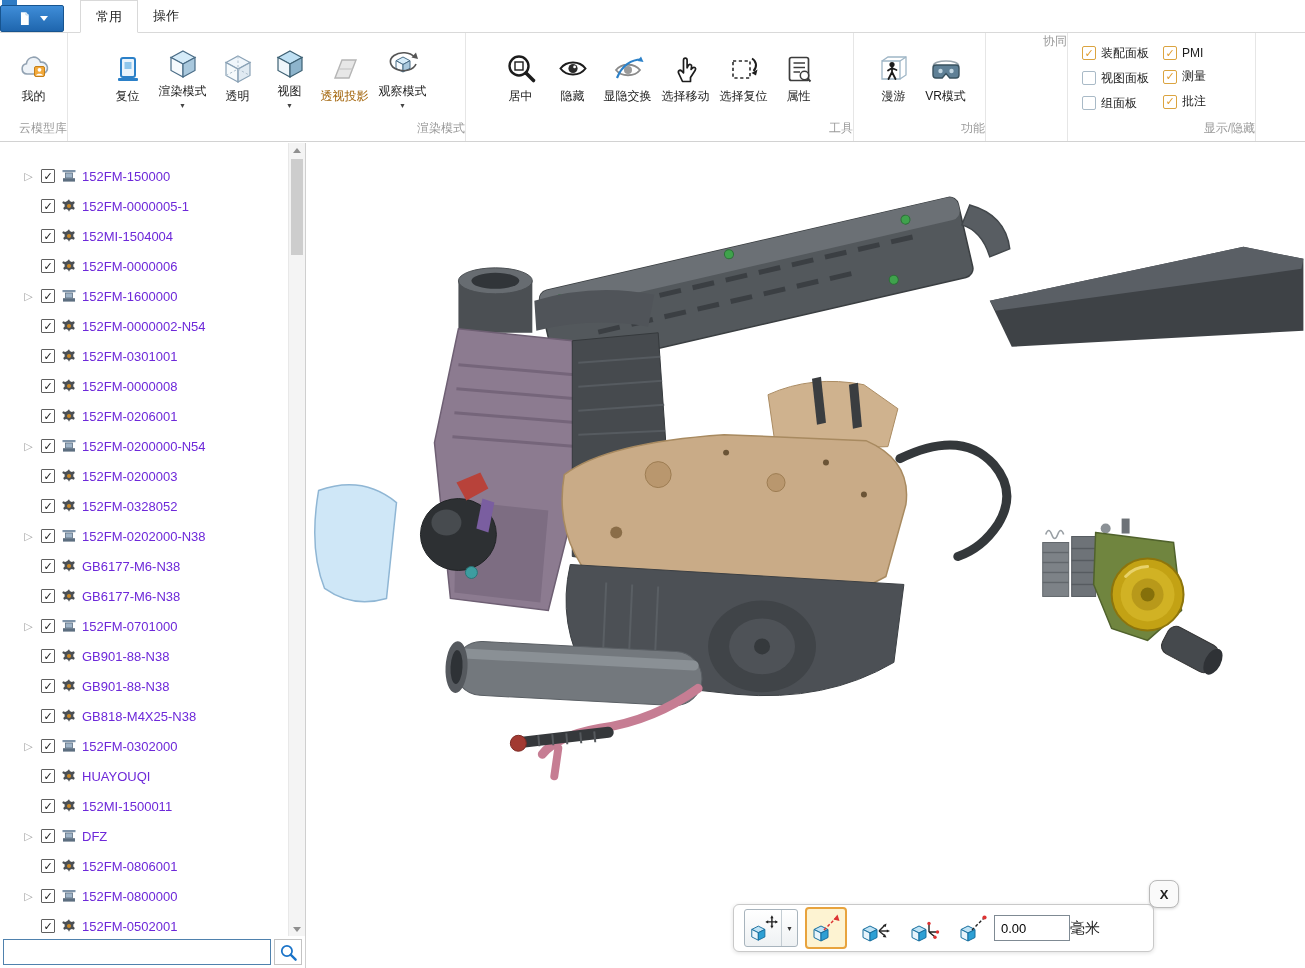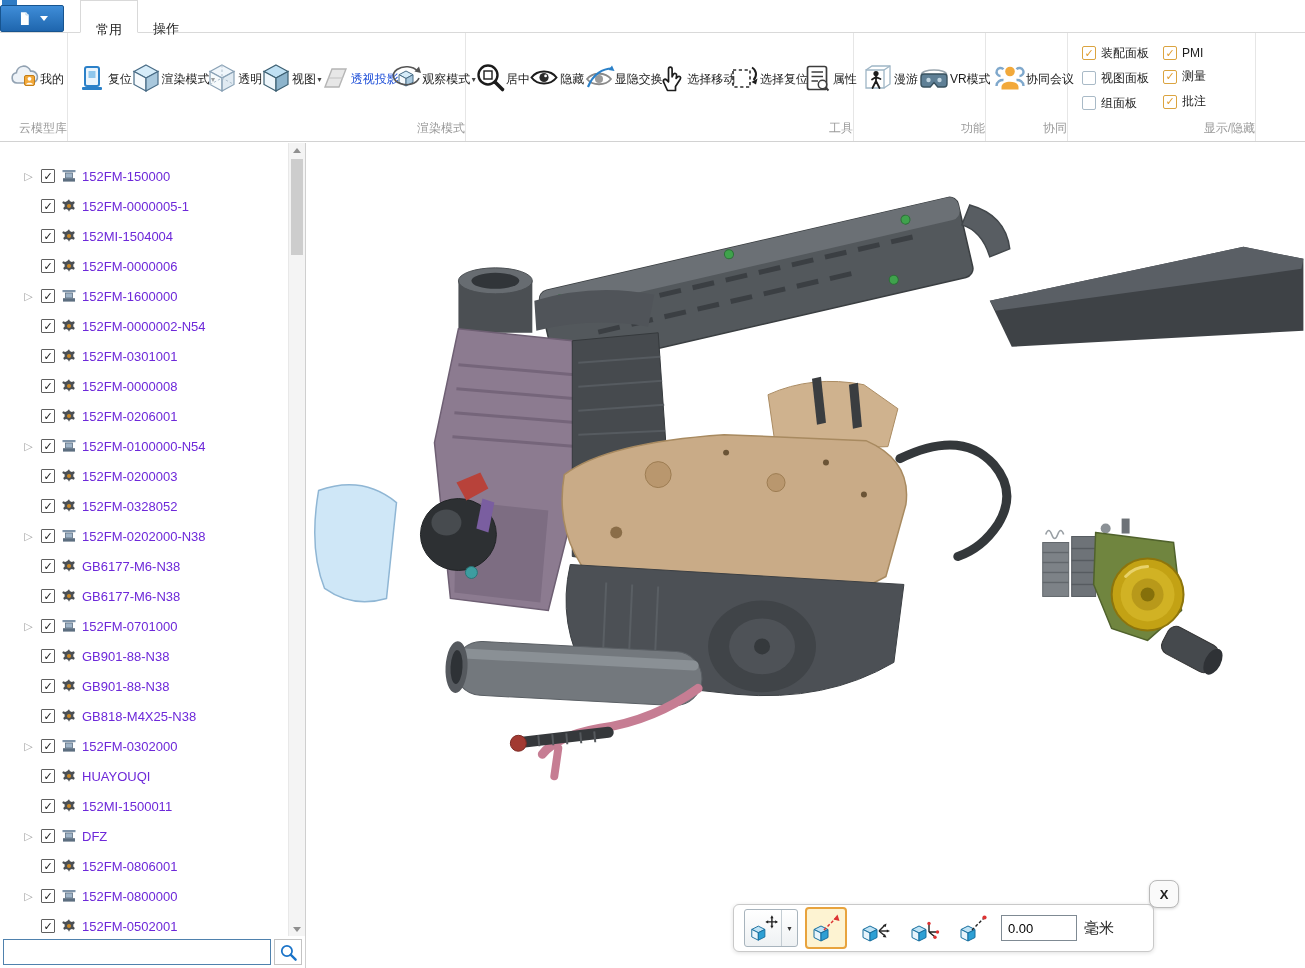--- a/index.html
+++ b/index.html
@@ -6,37 +6,37 @@
   html,body{width:1305px;height:968px;background:#fff;overflow:hidden;position:relative;
     font-family:"Liberation Sans","DejaVu Sans",sans-serif;color:#1c1c1c;}
   
   .tabbar{position:absolute;left:0;top:0;width:100%;height:33px;background:#fff;border-bottom:1px solid #d9d9d9;z-index:5}
   .app-corner{position:absolute;left:2px;top:0;width:15px;height:9px;background:#2e7bc4;border-radius:0 0 2px 2px}
   .file-btn{position:absolute;left:0;top:5px;width:64px;height:27px;border-radius:2px;
     background:linear-gradient(#3f8dd8,#1f66ae);border:1px solid #17548f;display:flex;align-items:center;justify-content:center;gap:7px;cursor:pointer}
   .file-btn svg{width:17px;height:17px}
   .file-caret{width:0;height:0;border-left:4px solid transparent;border-right:4px solid transparent;border-top:5px solid #fff}
   .tabs{position:absolute;left:80px;top:0;height:33px;display:flex}
-  .tab{height:33px;line-height:31px;padding:13px 15px;font-size:13px;cursor:pointer;color:#222}
+  .tab{height:33px;line-height:31px;padding:0 15px;font-size:13px;cursor:pointer;color:#222}
   .tab.active{background:#fff;border:1px solid #d9d9d9;border-bottom:1px solid #fff;margin-bottom:-1px}
   
   .ribbon{position:absolute;left:0;top:33px;width:100%;height:109px;background:#fff;border-bottom:1px solid #d2d2d2;display:flex}
   .rgroup{height:100%;border-right:1px solid #e6e6e6;display:flex;flex-direction:column}
   .rgroup:nth-child(1){width:68px}.rgroup:nth-child(2){width:398px}.rgroup:nth-child(3){width:388px}
   .rgroup:nth-child(4){width:132px}.rgroup:nth-child(5){width:82px}.rgroup:nth-child(6){width:188px}
   .ritems{flex:1;display:flex;align-items:center;justify-content:center;gap:2px;padding:3px 4px 0}
   .ritems.checkcols{justify-content:flex-start;gap:14px;padding-left:14px}
   .glabel{height:21px;text-align:right;font-size:12px;color:#9b9b9b}
-  .rbtn{display:flex;flex-direction:row;align-items:center;min-width:50px;padding:2px 4px;border-radius:3px;cursor:pointer}
+  .rbtn{display:flex;flex-direction:column;align-items:center;min-width:50px;padding:2px 4px;border-radius:3px;cursor:pointer}
   .rbtn .icon{width:34px;height:34px;display:flex;align-items:center;justify-content:center}
   .rbtn .icon svg{width:32px;height:32px}
   .rlabel{font-size:12px;margin-top:2px;white-space:nowrap}
   .caret{font-size:7px;color:#444;line-height:7px;margin-top:2px}
   .rbtn.disabled{cursor:default}
-  .rbtn.disabled .rlabel{color:#1d4ed8}
+  .rbtn.disabled .rlabel{color:#a16207}
   .ccol{display:flex;flex-direction:column;gap:8px}
   .crow{display:flex;align-items:center;gap:5px;font-size:12px;cursor:pointer}
   .cbox{width:14px;height:14px;border:1px solid #a9bac7;border-radius:2px;background:#fff;display:flex;
     align-items:center;justify-content:center;font-size:11px;font-weight:bold;color:#e09b2d}
   .cbox.on{border-color:#dba440}
   
   .sidebar{position:absolute;left:0;top:143px;width:306px;bottom:0;background:#fff;border-right:1px solid #cfcfcf}
   .tree{position:absolute;left:0;top:0;right:17px;bottom:32px;overflow:hidden;padding-top:18px}
   .trow{height:30px;display:flex;align-items:center;padding-left:20px;gap:4px;font-size:13px;cursor:default;white-space:nowrap}
   .exp{width:17px;text-align:center;color:#a3a3a3;font-size:11px}
@@ -53,21 +53,21 @@
   .vthumb{position:absolute;left:2px;right:2px;top:16px;height:96px;background:#cdcdcd;cursor:pointer}
   .search-row{position:absolute;left:0;bottom:0;right:0;height:32px;display:flex;align-items:center;gap:3px;padding:2px 3px}
   .search-input{flex:1;height:26px;border:1px solid #4f81ad;font-size:13px;padding:0 6px;font-family:inherit;outline:none}
   .search-btn{width:28px;height:26px;background:#fff;border:1px solid #c3c3c3;display:flex;align-items:center;justify-content:center;cursor:pointer}
   .search-btn svg{width:19px;height:19px}
   
   .viewport{position:absolute;left:306px;top:143px;right:0;bottom:0;background:#fff}
   .viewport>svg.scene{position:absolute;left:0;top:0;width:100%;height:100%}
   
   .xform{position:absolute;left:427px;top:761px;width:421px;height:48px;background:#fff;border:1px solid #c9c9c9;border-radius:6px;
-    box-shadow:0 1px 4px rgba(0,0,0,.13);display:flex;align-items:center;gap:7px;padding:0 10px;z-index:6}
+    box-shadow:0 1px 4px rgba(0,0,0,.13);display:flex;align-items:center;padding:0 10px;z-index:6}
   .combo{display:flex;align-items:center;height:38px;border:1px solid #a8b4bd;border-radius:3px;background:linear-gradient(#fff,#eef1f3);cursor:pointer}
   .combo .icon{display:flex;align-items:center;justify-content:center}
   .combo .icon svg{width:30px;height:30px;margin:0 3px}
   .caret2{width:16px;align-self:stretch;display:flex;align-items:center;justify-content:center;border-left:1px solid #c4cdd3;font-size:7px;color:#333}
   .xbtn{width:42px;height:42px;display:flex;align-items:center;justify-content:center;border:2px solid transparent;border-radius:4px;cursor:pointer}
   .xbtn svg{width:32px;height:32px}
   .xbtn.sel{background:#fdf3d2;border-color:#e8a33d}
   .dist-input{width:76px;height:26px;border:1px solid #7f8a93;font-size:13px;padding:0 6px;font-family:inherit;outline:none}
   .unit{font-size:15px;white-space:nowrap}
   .close-x{position:absolute;left:843px;top:737px;width:30px;height:28px;background:#fafafa;border:1px solid #b9b9b9;border-radius:8px;
@@ -268,35 +268,20 @@
               <circle cx="10.5" cy="18" r="2.2" fill="#c2d6e2"></circle>
               <circle cx="21.5" cy="18" r="2.2" fill="#c2d6e2"></circle>
             </svg>
           </span>
           <span class="rlabel">VR模式</span>
         </div>
       </div>
       <div class="glabel">功能</div>
     </div>
     <div class="rgroup">
-      <div class="ritems">
-        <div class="rbtn">
-          <span class="icon">
-            <svg viewBox="0 0 32 32">
-              <path d="M6.5 14a4 4 0 1 1 3-6.7" fill="none" stroke="#7fa8cc" stroke-width="2.4"></path>
-              <path d="M2.5 24c0-4.5 4-6.3 7-6" fill="none" stroke="#7fa8cc" stroke-width="2.4"></path>
-              <path d="M25.5 14a4 4 0 1 0-3-6.7" fill="none" stroke="#7fa8cc" stroke-width="2.4"></path>
-              <path d="M29.5 24c0-4.5-4-6.3-7-6" fill="none" stroke="#7fa8cc" stroke-width="2.4"></path>
-              <circle cx="16" cy="9.5" r="4.8" fill="#f2a93b"></circle>
-              <path d="M7.5 25c0-7 17-7 17 0v2.5h-17z" fill="#f2a93b"></path>
-            </svg>
-          </span>
-          <span class="rlabel">协同会议</span>
-        </div>
-      </div>
       <div class="glabel">协同</div>
     </div>
     <div class="rgroup">
       <div class="ritems checkcols">
         <div class="ccol">
           <label class="crow">
             <span class="cbox on">✓</span>
             <span class="clabel">装配面板</span>
           </label>
           <label class="crow">
@@ -433,21 +418,21 @@
       <div class="trow">
         <span class="exp">▷</span>
         <span class="tcheck">✓</span>
         <span class="ticon">
           <svg viewBox="0 0 16 16">
             <rect x="1.5" y="2" width="13" height="2.2" fill="#7e93a8"></rect>
             <rect x="4.5" y="5" width="7" height="5" fill="#9fb4c8" stroke="#5c6e80" stroke-width=".8"></rect>
             <rect x="2" y="10.2" width="12" height="3.4" fill="#5c6e80"></rect>
           </svg>
         </span>
-        <span class="tlabel">152FM-0100000-N54</span>
+        <span class="tlabel">152FM-0200000-N54</span>
       </div>
       <div class="trow">
         <span class="exp"></span>
         <span class="tcheck">✓</span>
         <span class="ticon">
           <svg viewBox="0 0 16 16">
             <path d="M8 1.2l1 2a5 5 0 0 1 1.7.7l2.2-.6.9 1.6-1.5 1.7a5 5 0 0 1 0 1.8l1.5 1.7-.9 1.6-2.2-.6a5 5 0 0 1-1.7.7l-1 2-1-2a5 5 0 0 1-1.7-.7l-2.2.6-.9-1.6 1.5-1.7a5 5 0 0 1 0-1.8L1.2 4.9l.9-1.6 2.2.6A5 5 0 0 1 6 3.2z" fill="#4a4f54"></path>
             <circle cx="8" cy="8" r="2.1" fill="#c8882a"></circle>
           </svg>
         </span>

